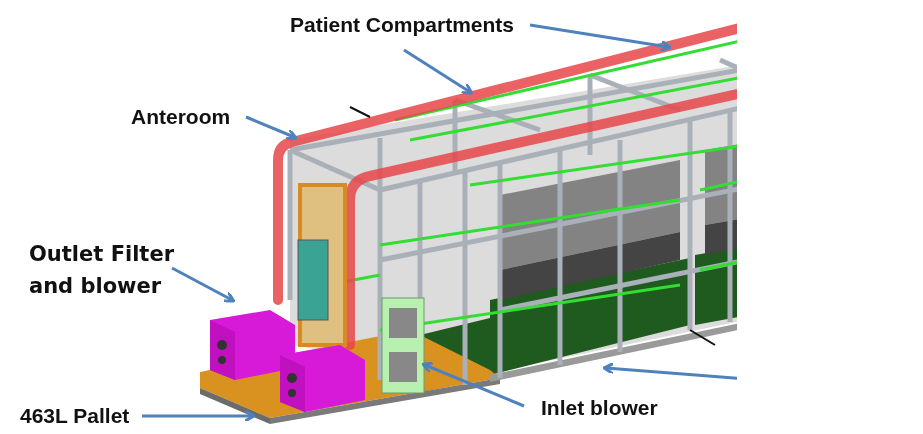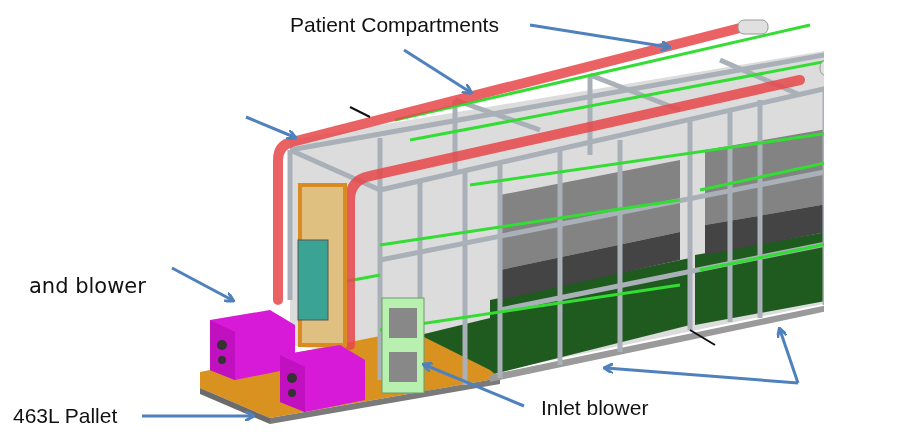--- a/index.html
+++ b/index.html
@@ -1,16 +1,16 @@
 <!DOCTYPE html>
 <html><head>
 <meta charset="utf-8">
 <style>
   html,body{margin:0;padding:0;background:#ffffff;}
-  #stage{position:relative;width:824px;height:434px;overflow:hidden;background:#ffffff;}
+  #stage{position:relative;width:737px;height:434px;overflow:hidden;background:#ffffff;font-weight:bold;}
   svg{position:absolute;left:0;top:0;}
   .lbl{position:absolute;color:#111;white-space:nowrap;font-family:"Liberation Sans",sans-serif;font-size:21px;line-height:24px;}
   .lbl.cal{font-family:"DejaVu Sans",sans-serif;font-size:21px;line-height:28px;}
 </style>
 </head>
 <body>
 
 <div id="stage">
   <svg width="923" height="434" viewBox="0 0 923 434">
     <defs>
@@ -129,16 +129,18 @@
       <line x1="246" y1="117" x2="294" y2="137" marker-end="url(#ah)"></line>
       <line x1="172" y1="268" x2="232" y2="300" marker-end="url(#ah)"></line>
       <line x1="142" y1="416" x2="252" y2="416" marker-end="url(#ah)"></line>
       <line x1="524" y1="406" x2="425" y2="365" marker-end="url(#ah)"></line>
       <polyline points="798,383 606,368" marker-end="url(#ah)"></polyline>
       <line x1="798" y1="383" x2="780" y2="330" marker-end="url(#ah)"></line>
     </g>
   </svg>
 
   <div class="lbl" style="left:290px;top:13px;">Patient Compartments</div>
+  <div class="lbl" style="left:131px;top:105px;">Anteroom</div>
+  <div class="lbl cal" style="left:29px;top:240px;">Outlet Filter</div>
   <div class="lbl cal" style="left:29px;top:272px;text-align:right;">and blower</div>
-  <div class="lbl" style="left:13px;top:404px;">463L Pallet</div>
+  <div class="lbl" style="left:20px;top:404px;">463L Pallet</div>
   <div class="lbl" style="left:541px;top:396px;">Inlet blower</div>
 </div>
 
 </body></html>

